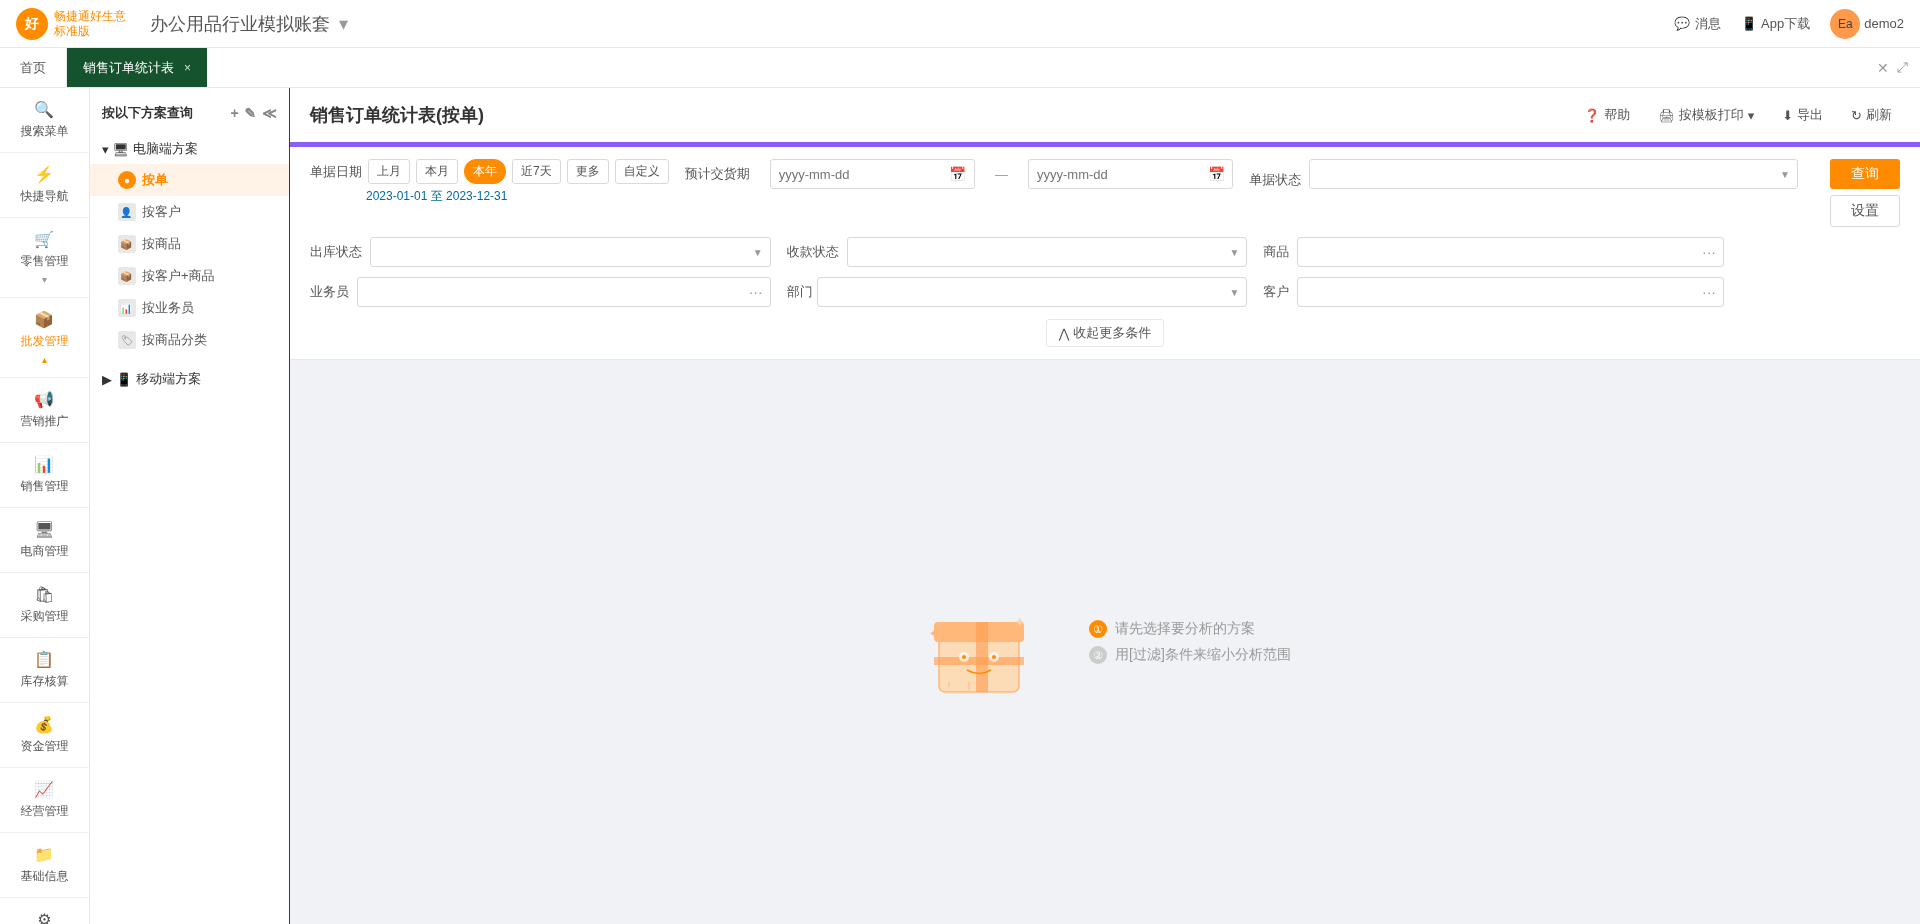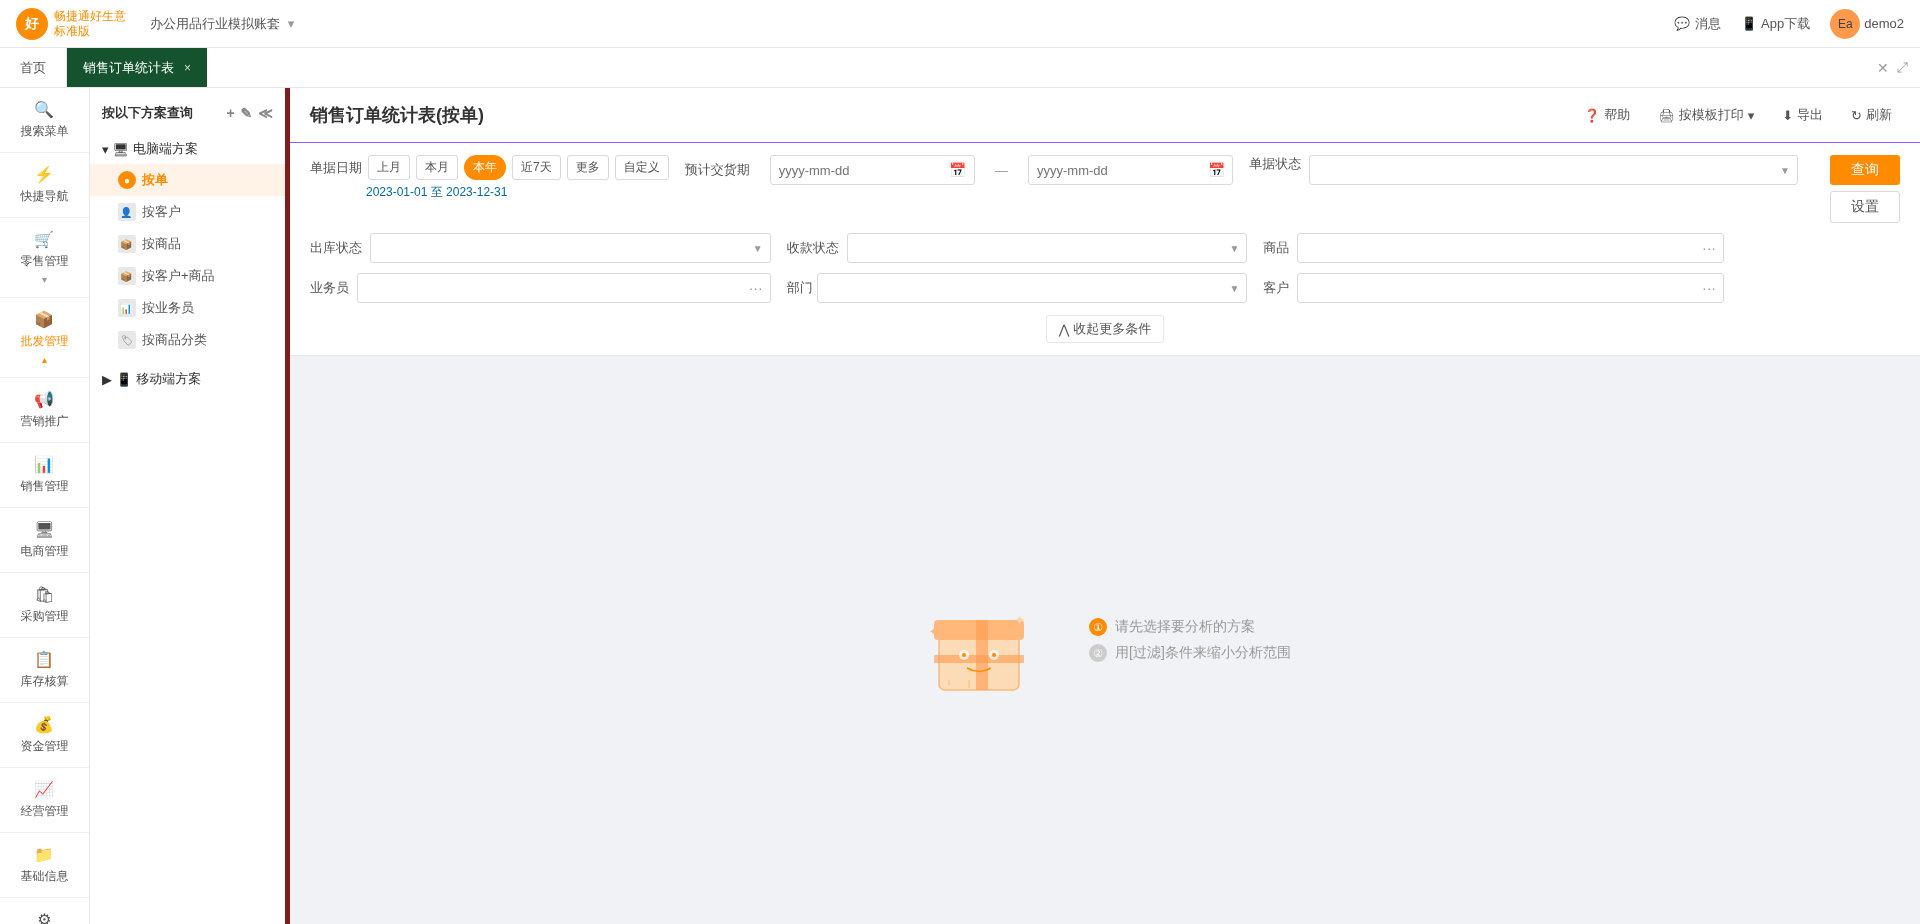--- a/index.html
+++ b/index.html
@@ -4,21 +4,21 @@
   <style>
     * { margin: 0; padding: 0; box-sizing: border-box; }
     body { font-family: 'Microsoft YaHei', Arial, sans-serif; font-size: 13px; background: #f0f2f5; color: #333; width: 1920px; min-height: 924px; overflow-x: hidden; }
 
     
     .topbar { display: flex; align-items: center; background: #fff; height: 48px; padding: 0 16px; border-bottom: 1px solid #e8e8e8; justify-content: space-between; }
     .topbar-left { display: flex; align-items: center; gap: 8px; }
     .logo-box { display: flex; align-items: center; gap: 6px; }
     .logo-circle { width: 32px; height: 32px; border-radius: 50%; background: #ff8c00; display: flex; align-items: center; justify-content: center; color: #fff; font-size: 14px; font-weight: bold; }
     .logo-text { font-size: 12px; color: #ff8c00; line-height: 1.2; }
-    .topbar-title { font-size: 13px; color: #555; margin-left: 16px; }
+    .topbar-title { font-size: 18px; color: #555; margin-left: 16px; }
     .topbar-right { display: flex; align-items: center; gap: 20px; }
     .topbar-right-item { display: flex; align-items: center; gap: 4px; color: #555; font-size: 13px; cursor: pointer; }
     .avatar { width: 30px; height: 30px; border-radius: 50%; background: #ff9a4d; display: flex; align-items: center; justify-content: center; color: #404040; font-size: 12px; }
 
     
     .tabbar { display: flex; align-items: center; background: #fff; height: 40px; border-bottom: 1px solid #e8e8e8; padding: 0 0 0 0; }
     .tab-home { padding: 0 20px; height: 100%; display: flex; align-items: center; color: #555; cursor: pointer; font-size: 13px; border-right: 1px solid #e8e8e8; }
     .tab-active { background: #14532d; color: #fff; padding: 7px 16px; height: 100%; display: flex; align-items: center; gap: 6px; font-size: 13px; cursor: pointer; }
     .tab-close { font-size: 12px; color: rgba(255,255,255,0.8); cursor: pointer; margin-left: 4px; }
     .tab-maximize { margin-left: auto; display: flex; align-items: center; gap: 8px; padding-right: 12px; }
@@ -27,34 +27,34 @@
     
     .main-layout { display: flex; height: calc(924px - 88px); }
 
     
     .sidebar { width: 90px; background: #fff; border-right: 1px solid #e8e8e8; display: flex; flex-direction: column; overflow-y: auto; flex-shrink: 0; }
     .sidebar-item { display: flex; flex-direction: column; align-items: center; padding: 12px 4px; cursor: pointer; color: #555; font-size: 12px; gap: 4px; border-bottom: 1px solid #f0f0f0; }
     .sidebar-item.active { color: #ff8c00; }
     .sidebar-item .icon { font-size: 16px; }
 
     
-    .left-panel { width: 200px; background: #fff; border-right: 5px solid #7f1d1d; flex-shrink: 0; padding: 8px 0; overflow-y: auto; }
+    .left-panel { width: 200px; background: #fff; border-right: 1px solid #7f1d1d; flex-shrink: 0; padding: 8px 0; overflow-y: auto; }
     .left-panel-header { display: flex; align-items: center; justify-content: space-between; padding: 8px 12px; font-size: 13px; color: #333; font-weight: bold; }
     .left-panel-actions { display: flex; gap: 6px; }
     .left-panel-actions span { cursor: pointer; color: #888; font-size: 14px; }
     .scheme-section { padding: 4px 0; }
     .scheme-section-header { display: flex; align-items: center; padding: 6px 12px; cursor: pointer; color: #333; font-size: 13px; gap: 4px; }
     .scheme-item { display: flex; align-items: center; padding: 7px 12px 7px 28px; cursor: pointer; color: #555; font-size: 13px; gap: 6px; }
     .scheme-item.active { background: #fff3e8; color: #ff8c00; font-weight: bold; }
     .scheme-icon { width: 18px; height: 18px; border-radius: 50%; background: #ff8c00; color: #fff; display: flex; align-items: center; justify-content: center; font-size: 10px; flex-shrink: 0; }
     .scheme-icon-sq { width: 18px; height: 18px; border-radius: 2px; background: #e8e8e8; color: #888; display: flex; align-items: center; justify-content: center; font-size: 10px; flex-shrink: 0; }
 
     
     .content { flex: 1; background: #f0f2f5; overflow: auto; display: flex; flex-direction: column; }
-    .content-header { background: #fff; padding: 14px 20px; border-bottom: 1px solid #8b5cf6; display: flex; align-items: center; justify-content: space-between; }
+    .content-header { background: #fff; padding: 14px 20px; border-bottom: 5px solid #8b5cf6; display: flex; align-items: center; justify-content: space-between; }
     .content-title { font-size: 18px; font-weight: bold; color: #333; }
     .content-header-actions { display: flex; gap: 12px; align-items: center; }
     .header-btn { display: flex; align-items: center; gap: 4px; color: #555; font-size: 13px; cursor: pointer; padding: 4px 8px; }
     .date-btn { padding: 3px 8px; border: 1px solid #d9d9d9; border-radius: 3px; background: #fff; color: #555; font-size: 12px; cursor: pointer; }
     .date-btn.active { background: #ff8c00; color: #fff; border-color: #ff8c00; border-radius: 12px; }
     .collapse-btn { display: flex; align-items: center; gap: 4px; color: #555; font-size: 13px; cursor: pointer; padding: 4px 12px; border: 1px solid #e8e8e8; border-radius: 3px; background: #fff; }
     .btn-query { background: #ff8c00; color: #fff; border: none; border-radius: 3px; padding: 6px 20px; font-size: 14px; cursor: pointer; white-space: nowrap; }
     .btn-settings { background: #fff; color: #555; border: 1px solid #d9d9d9; border-radius: 3px; padding: 6px 20px; font-size: 14px; cursor: pointer; white-space: nowrap; }
 
     
@@ -287,21 +287,21 @@
             <input type="text" style="width: 100%; border: 1px solid rgb(217, 217, 217); border-radius: 3px; padding: 4px 28px 4px 8px; font-size: 13px; color: rgb(153, 153, 153); background: rgb(255, 255, 255); height: 30px;" placeholder="yyyy-mm-dd">
             <span class="cal-icon" style="position:absolute; right:8px; top:50%; transform:translateY(-50%);">📅</span>
           </div>
           <span class="filter-dash">—</span>
           <div class="input-with-icon" style="flex:1;">
             <input type="text" style="width: 100%; border: 1px solid rgb(217, 217, 217); border-radius: 3px; padding: 4px 28px 4px 8px; font-size: 13px; color: rgb(153, 153, 153); background: rgb(255, 255, 255); height: 30px;" placeholder="yyyy-mm-dd">
             <span class="cal-icon" style="position:absolute; right:8px; top:50%; transform:translateY(-50%);">📅</span>
           </div>
         </div>
 
-        <div style="flex:1; display:flex; align-items:flex-start; gap:8px;">
+        <div style="flex:1; display:flex; align-items:flex-end; gap:8px;">
           <span class="label-text">单据状态</span>
           <div class="status-select-wrap" style="flex:1;">
             <select class="status-select">
               <option value=""></option>
             </select>
           </div>
         </div>
 
         <div class="right-action-col">
           <button class="btn-query">查询</button>

